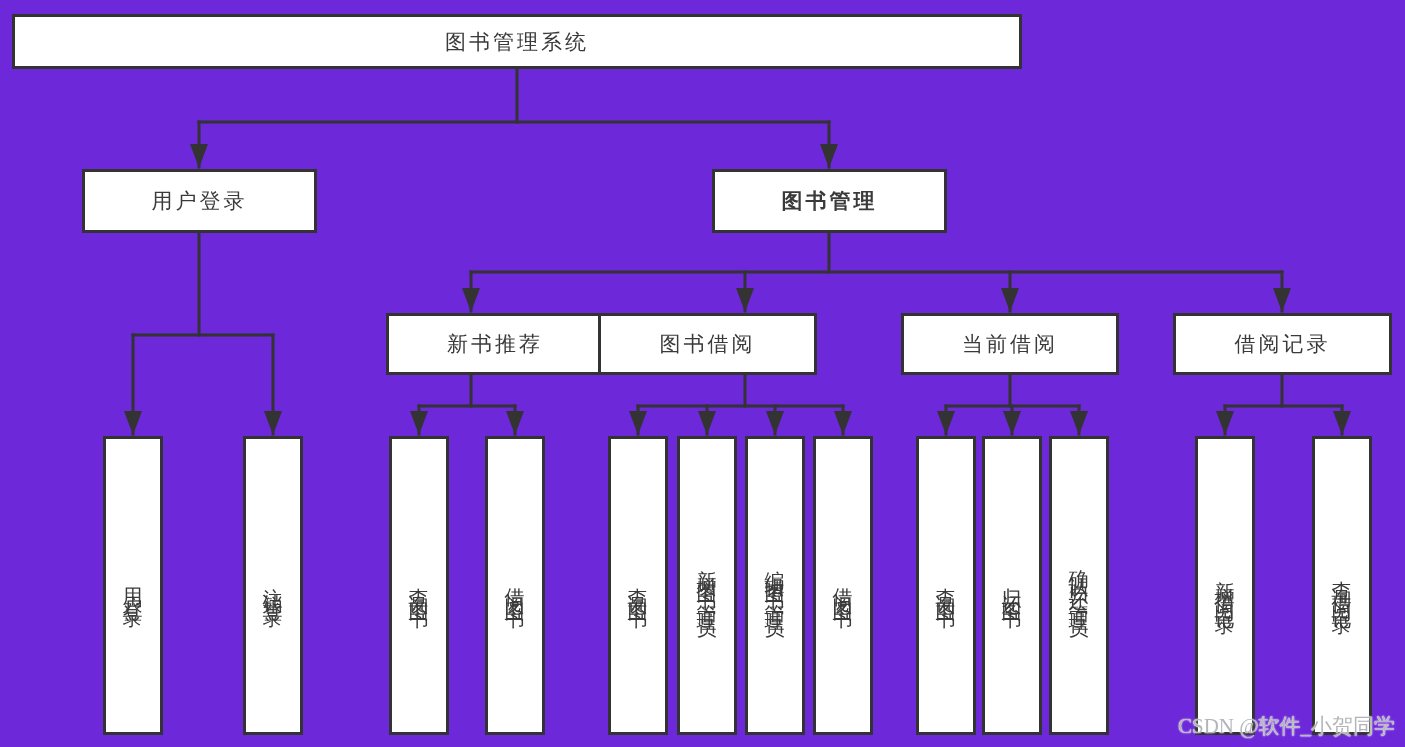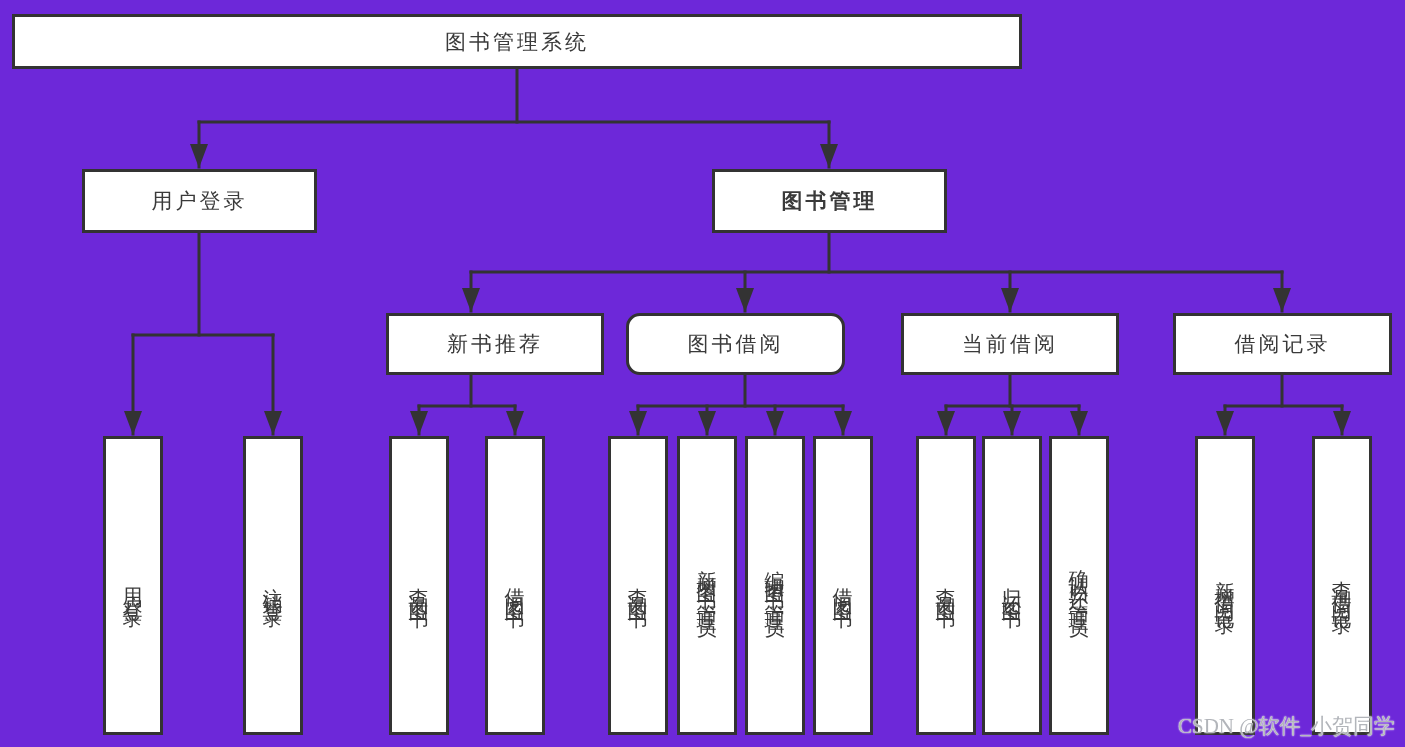--- a/index.html
+++ b/index.html
@@ -106,21 +106,21 @@
       <line x1="1342" y1="406" x2="1342" y2="434" marker-end="url(#arrow)"></line>
     </g>
   </svg>
 
   <div class="node hnode" style="left:12px; top:14px; width:1010px; height:55px;">图书管理系统</div>
 
   <div class="node hnode" style="left:82px; top:169px; width:235px; height:64px;">用户登录</div>
   <div class="node hnode" style="left:712px; top:169px; width:235px; height:64px;font-weight:bold;">图书管理</div>
 
   <div class="node hnode" style="left:362px; top:313px; width:218px; height:62px;margin-left:24px;">新书推荐</div>
-  <div class="node hnode" style="left:626px; top:313px; width:219px; height:62px;border-radius:14px;">图书借阅</div>
+  <div class="node hnode" style="left:598px; top:313px; width:219px; height:62px;">图书借阅</div>
   <div class="node hnode" style="left:1173px; top:313px; width:219px; height:62px;">借阅记录</div>
   <div class="node hnode" style="left:901px; top:313px; width:218px; height:62px;">当前借阅</div>
 
   <div class="node leaf" style="left:103px;">用户登录</div>
   <div class="node leaf" style="left:243px;">注销登录</div>
 
   <div class="node leaf" style="left:389px;">查询图书</div>
   <div class="node leaf" style="left:485px;">借阅图书</div>
 
   <div class="node leaf" style="left:608px;">查询图书</div>

